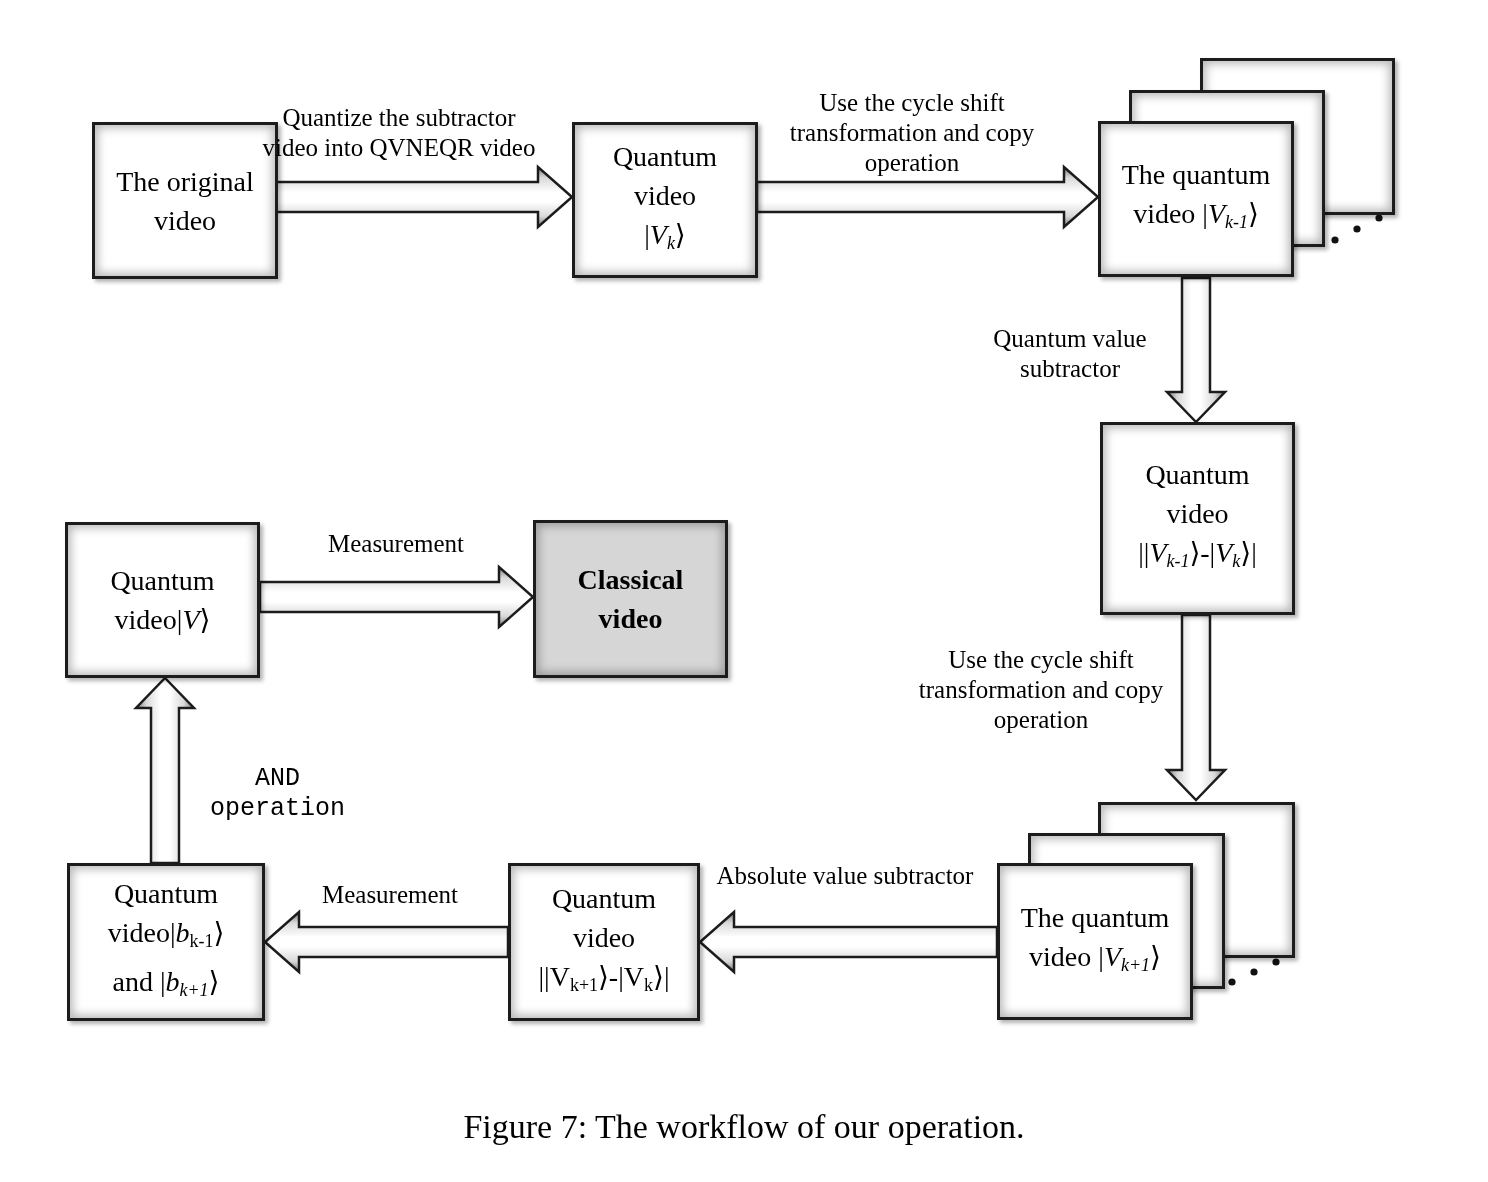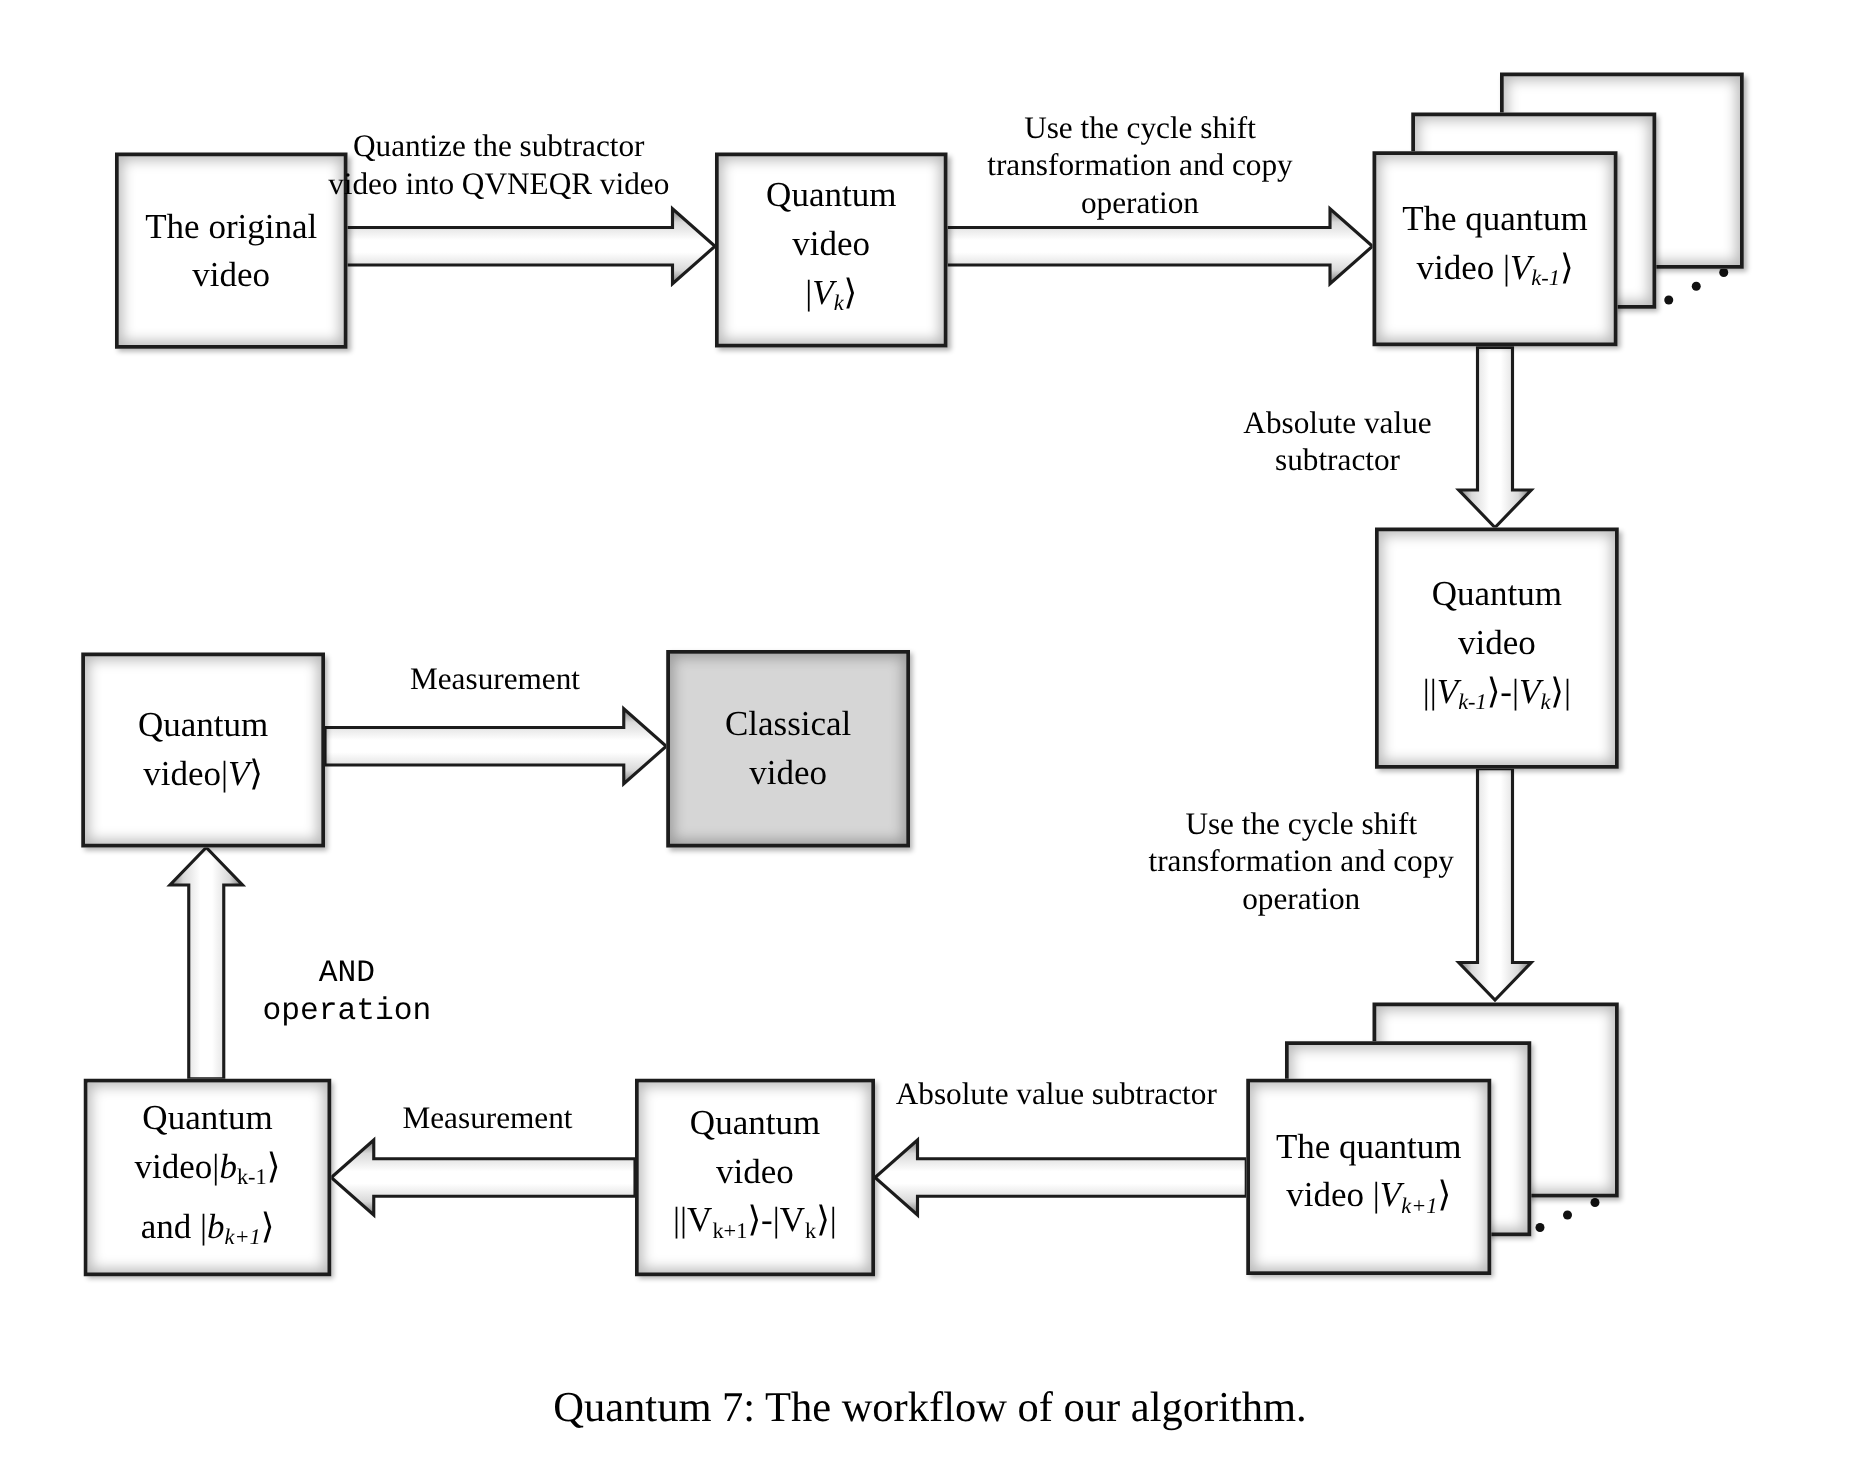--- a/index.html
+++ b/index.html
@@ -26,21 +26,21 @@
     box-shadow: inset 0 0 10px 3px rgba(0,0,0,0.28), 2.5px 2.5px 4px rgba(0,0,0,0.30);
     display: flex;
     flex-direction: column;
     align-items: center;
     justify-content: center;
     text-align: center;
     font-size: 28px;
     line-height: 39px;
     z-index: 2;
   }
-  .box.gray { background: #d6d6d6; }
+  .box.gray { background: #d6d6d6; font-weight: bold; }
   .s-i { font-style: italic; }
   .s-sub { font-size: 0.64em; vertical-align: -0.28em; }
   .s-subi { font-style: italic; font-size: 0.64em; vertical-align: -0.28em; }
   .alabel {
     position: absolute;
     font-size: 25px;
     line-height: 30px;
     text-align: center;
     white-space: pre-line;
     z-index: 3;
@@ -151,25 +151,25 @@
   <div class="box gray" style="left:533px; top:520px; width:195px; height:158px;">
       <div><span>Classical</span></div>
       <div><span>video</span></div>
     </div>
 
   <div class="alabel" style="left:239px; top:103px; width:320px;">Quantize the subtractor
 video into QVNEQR video</div>
   <div class="alabel" style="left:767px; top:88px; width:290px;">Use the cycle shift
 transformation and copy
 operation</div>
-  <div class="alabel" style="left:960px; top:324px; width:220px;">Absolute value
+  <div class="alabel" style="left:960px; top:324px; width:220px;">Quantum value
 subtractor</div>
   <div class="alabel" style="left:896px; top:645px; width:290px;">Use the cycle shift
 transformation and copy
 operation</div>
   <div class="alabel" style="left:700px; top:861px; width:290px;">Absolute value subtractor</div>
   <div class="alabel" style="left:310px; top:880px; width:160px;">Measurement</div>
   <div class="alabel" style="left:190px; top:764px; width:175px;font-family:Liberation Mono, monospace;">AND operation</div>
   <div class="alabel" style="left:318px; top:529px; width:156px;">Measurement</div>
 
-  <div class="caption">Quantum 7: The workflow of our algorithm.</div>
+  <div class="caption">Figure 7: The workflow of our operation.</div>
 
 </div>
 
 </body></html>

